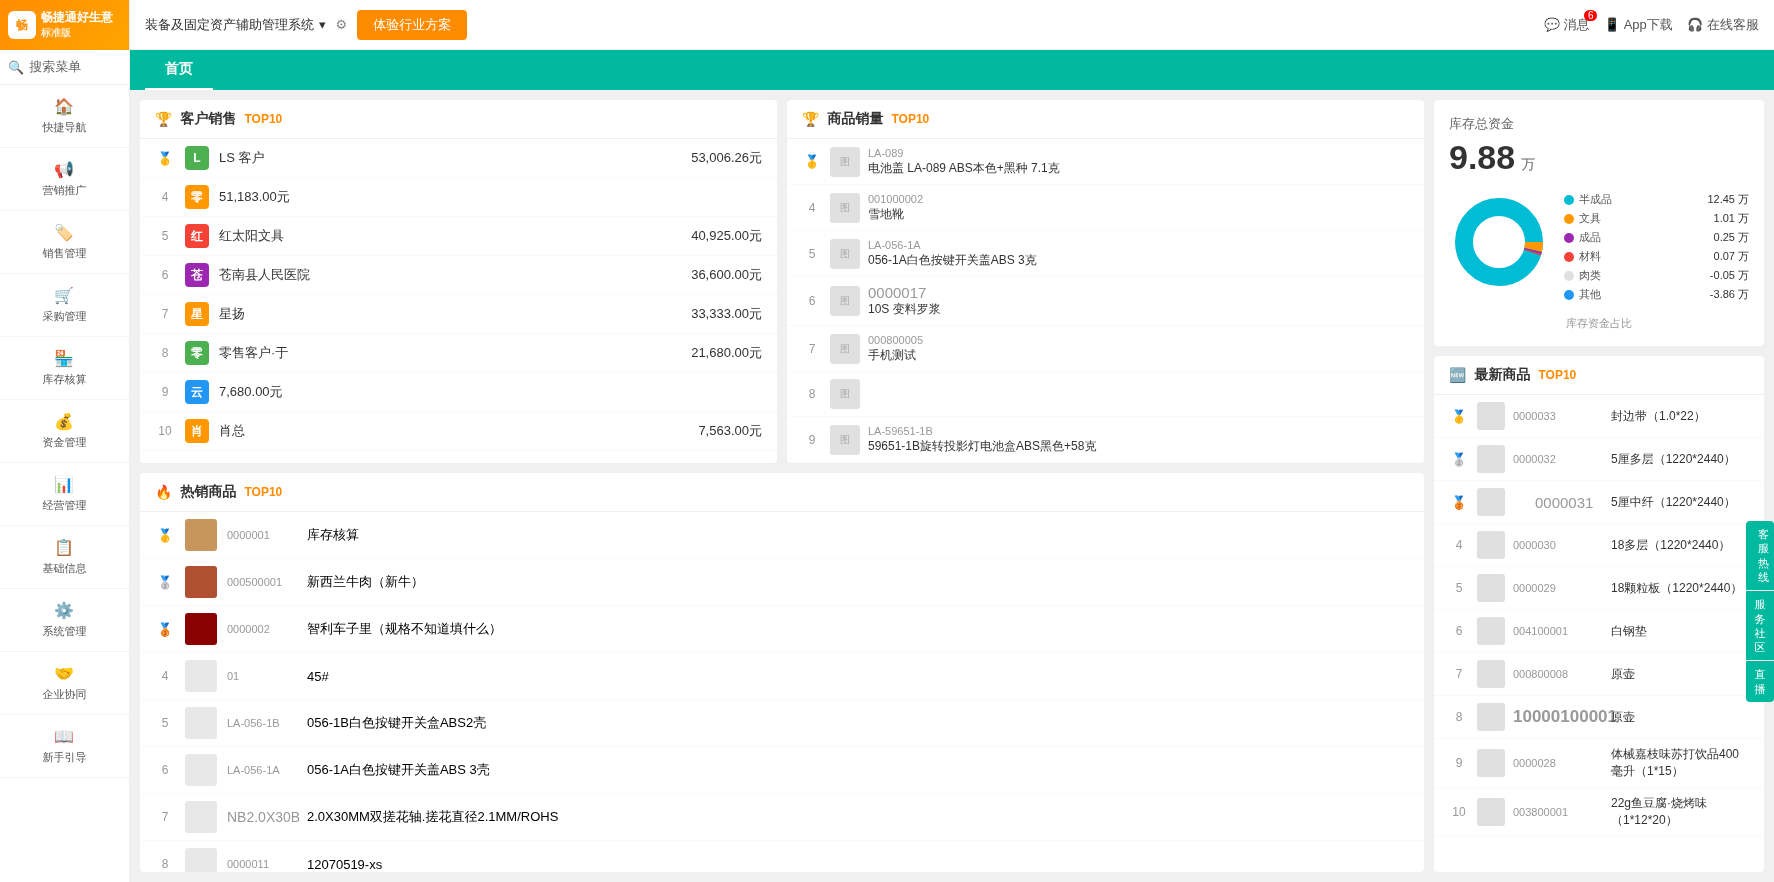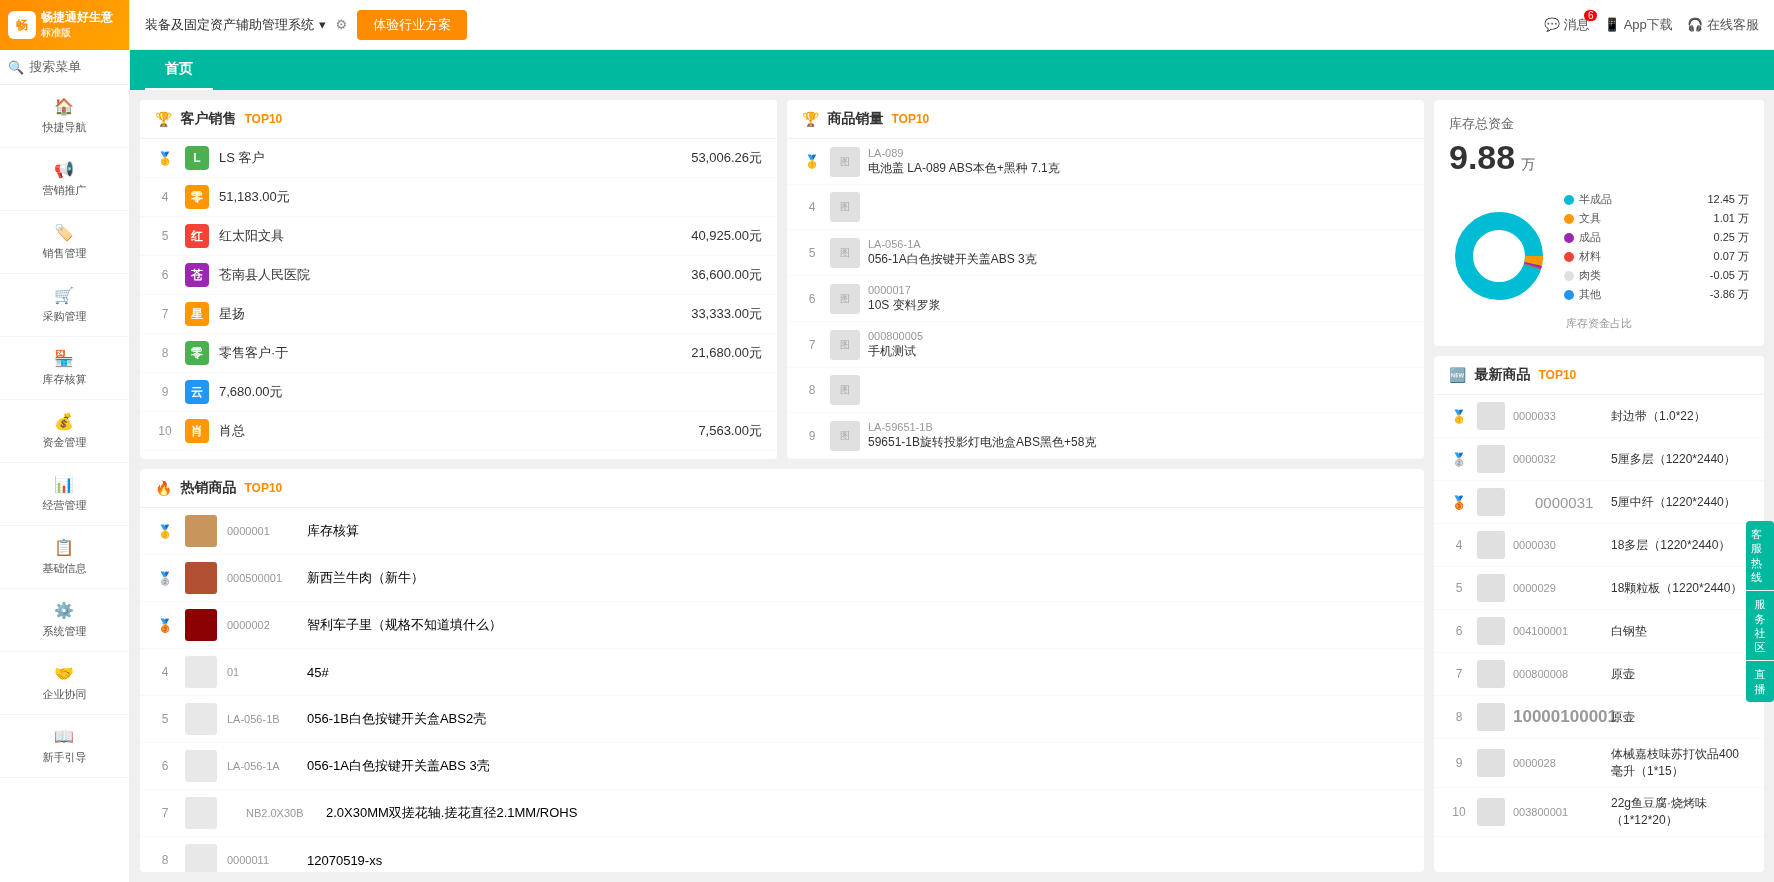--- a/index.html
+++ b/index.html
@@ -230,21 +230,21 @@
       padding: 15px;
     }
     .inventory-title { font-size: 13px; color: #666; margin-bottom: 5px; }
     .inventory-amount {
       font-size: 22px;
       font-weight: bold;
       color: #333;
       margin-bottom: 15px;
     }
     .inventory-amount span { font-size: 14px; color: #666; font-weight: normal; }
-    .donut-container { display: flex; gap: 15px; align-items: flex-end; margin-bottom: 10px; }
+    .donut-container { display: flex; gap: 15px; align-items: flex-start; margin-bottom: 10px; }
     .donut-chart { position: relative; width: 100px; height: 100px; flex-shrink: 0; }
     .donut-legend { flex: 1; }
     .legend-item {
       display: flex; align-items: center; gap: 5px;
       font-size: 11px; color: #555;
       margin-bottom: 4px;
       justify-content: space-between;
     }
     .legend-dot { width: 10px; height: 10px; border-radius: 50%; flex-shrink: 0; }
     .legend-label { flex: 1; }
@@ -473,34 +473,38 @@
               <span class="rank-medal">🥇</span>
               <div class="product-img-placeholder">图</div>
               <div class="product-info">
                 <div><span style="color:#999;font-size:11px;">LA-089</span></div>
                 <div>电池盖 LA-089 ABS本色+黑种 7.1克</div>
               </div>
             </div>
             <div class="product-item">
               <span class="rank-num">4</span>
               <div class="product-img-placeholder">图</div>
+              <div class="product-info">
+                <div><span style="color:#999;font-size:11px;">001000002</span></div>
+                <div>雪地靴</div>
+              </div>
             </div>
             <div class="product-item">
               <span class="rank-num">5</span>
               <div class="product-img-placeholder">图</div>
               <div class="product-info">
                 <div><span style="color:#999;font-size:11px;">LA-056-1A</span></div>
                 <div>056-1A白色按键开关盖ABS 3克</div>
               </div>
             </div>
             <div class="product-item">
               <span class="rank-num">6</span>
               <div class="product-img-placeholder">图</div>
               <div class="product-info">
-                <div><span style="color:#999;font-size:11px;">0000017</span></div>
+                <div><span style="color:#999;font-size:15px;">0000017</span></div>
                 <div>10S 变料罗浆</div>
               </div>
             </div>
             <div class="product-item">
               <span class="rank-num">7</span>
               <div class="product-img-placeholder">图</div>
               <div class="product-info">
                 <div><span style="color:#999;font-size:11px;">000800005</span></div>
                 <div>手机测试</div>
               </div>
@@ -560,21 +564,21 @@
           </div>
           <div class="hot-item">
             <span class="rank-num">6</span>
             <div class="hot-product-img"></div>
             <span style="color:#999;font-size:11px;width:70px;">LA-056-1A</span>
             <span>056-1A白色按键开关盖ABS 3壳</span>
           </div>
           <div class="hot-item">
             <span class="rank-num">7</span>
             <div class="hot-product-img"></div>
-            <span style="color:#999;font-size:11px;width:70px;margin-left:19px;">NB2.0X30B</span>
+            <span style="color:#999;font-size:14px;width:70px;">NB2.0X30B</span>
             <span>2.0X30MM双搓花轴.搓花直径2.1MM/ROHS</span>
           </div>
           <div class="hot-item">
             <span class="rank-num">8</span>
             <div class="hot-product-img"></div>
             <span style="color:#999;font-size:11px;width:70px;">0000011</span>
             <span>12070519-xs</span>
           </div>
 
         </div>
@@ -704,16 +708,16 @@
             <span style="color:#999;font-size:11px;width:90px;">003800001</span>
             <span class="newest-name">22g鱼豆腐·烧烤味（1*12*20）</span>
           </div>
         </div>
       </div>
     </div>
   </div>
 </div>
 
 <div class="float-btns">
-  <div class="float-btn" style="writing-mode:horizontal-tb; padding: 6px 5px; font-size:11px; letter-spacing:0; width:28px; text-align:left; line-height:1.3;">客服<br>热线</div>
+  <div class="float-btn" style="writing-mode:horizontal-tb; padding: 6px 5px; font-size:11px; letter-spacing:0; width:28px; text-align:right; line-height:1.3;">客服<br>热线</div>
   <div class="float-btn" style="writing-mode:horizontal-tb; padding: 6px 5px; font-size:11px; letter-spacing:0; width:28px; text-align:center; line-height:1.3;">服务<br>社区</div>
   <div class="float-btn" style="writing-mode:horizontal-tb; padding: 6px 5px; font-size:11px; letter-spacing:0; width:28px; text-align:center; line-height:1.3; border-radius:0 0 4px 4px;">直播</div>
 </div>
 
 </body></html>

